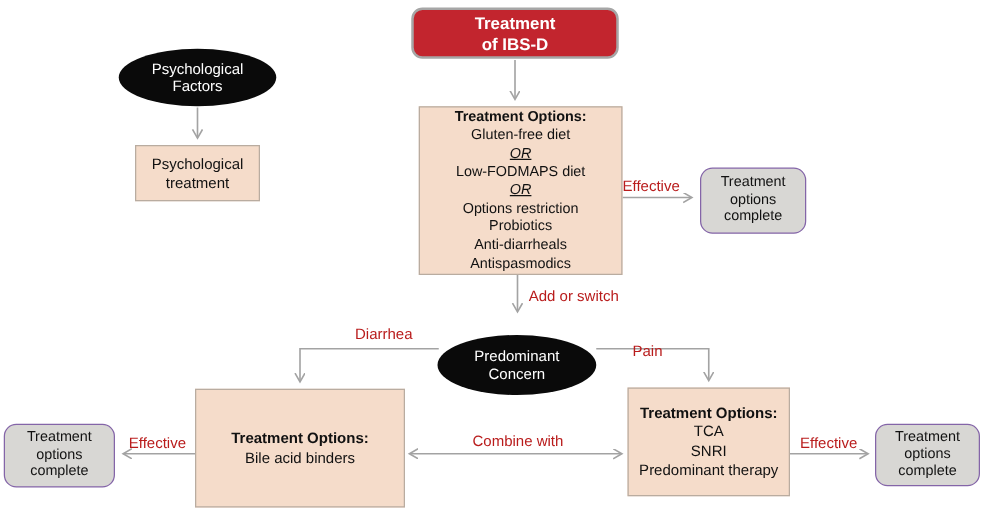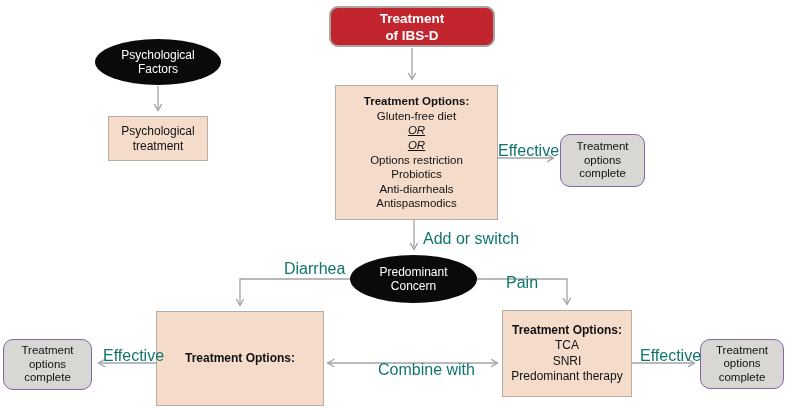--- a/index.html
+++ b/index.html
@@ -18,21 +18,21 @@
     background:var(--red);color:#fff;border:2px solid #a6a6a6;border-radius:9px;
     font-weight:bold;font-size:13.5px;line-height:17px;
   }
   .graybox{
     background:var(--gray);border:1.5px solid var(--purple);border-radius:10px;
     font-size:11.5px;line-height:13.5px;
   }
   .options{font-size:11.5px;line-height:14.6px;}
   .hdr{font-weight:bold;}
   .or{font-style:italic;text-decoration:underline;}
-  .lbl{position:absolute;font-size:16px;color:#0f766e;white-space:nowrap;}
+  .lbl{position:absolute;font-size:12px;color:#b91c1c;white-space:nowrap;}
   svg.connectors{position:absolute;left:0;top:0;pointer-events:none;}
   svg.connectors path{stroke:var(--line);stroke-width:1.3;fill:none;}
 </style>
 </head>
 <body>
 
 <div class="stage">
 
   <svg class="connectors" width="800" height="410" viewBox="0 0 800 410">
     <defs>
@@ -63,40 +63,42 @@
 
   <div class="abs node pink" style="left:108px;top:116px;width:100px;height:45px;">
     <div>Psychological</div>
     <div>treatment</div>
   </div>
 
   <div class="abs node pink options" style="left:335px;top:85px;width:163px;height:135px;">
     <div class="hdr">Treatment Options:</div>
     <div>Gluten-free diet</div>
     <div class="or">OR</div>
+    <div>Low-FODMAPS diet</div>
     <div class="or">OR</div>
     <div>Options restriction</div>
     <div>Probiotics</div>
     <div>Anti-diarrheals</div>
     <div>Antispasmodics</div>
   </div>
 
   <div class="abs node graybox" style="left:560px;top:134px;width:85px;height:53px;">
     <div>Treatment</div>
     <div>options</div>
     <div>complete</div>
   </div>
 
-  <div class="abs node ellipse" style="left:350px;top:255px;width:127px;height:48px;">
+  <div class="abs node ellipse" style="left:350px;top:268px;width:127px;height:48px;">
     <div>Predominant</div>
     <div>Concern</div>
   </div>
 
   <div class="abs node pink" style="left:156px;top:311px;width:168px;height:95px;line-height:15.5px;">
     <div class="hdr">Treatment Options:</div>
+    <div>Bile acid binders</div>
   </div>
 
   <div class="abs node pink" style="left:502px;top:310px;width:130px;height:87px;line-height:15.5px;">
     <div class="hdr">Treatment Options:</div>
     <div>TCA</div>
     <div>SNRI</div>
     <div>Predominant therapy</div>
   </div>
 
   <div class="abs node graybox" style="left:3px;top:339px;width:89px;height:51px;">
@@ -109,16 +111,16 @@
     <div>Treatment</div>
     <div>options</div>
     <div>complete</div>
   </div>
 
   <div class="lbl" style="left:498px;top:142px;">Effective</div>
   <div class="lbl" style="left:423px;top:230px;">Add or switch</div>
   <div class="lbl" style="left:284px;top:260px;text-align:right;">Diarrhea</div>
   <div class="lbl" style="left:506px;top:274px;">Pain</div>
   <div class="lbl" style="left:103px;top:347px;">Effective</div>
-  <div class="lbl" style="left:378px;top:361px;">Combine with</div>
+  <div class="lbl" style="left:378px;top:346px;">Combine with</div>
   <div class="lbl" style="left:640px;top:347px;">Effective</div>
 
 </div>
 
 </body></html>

